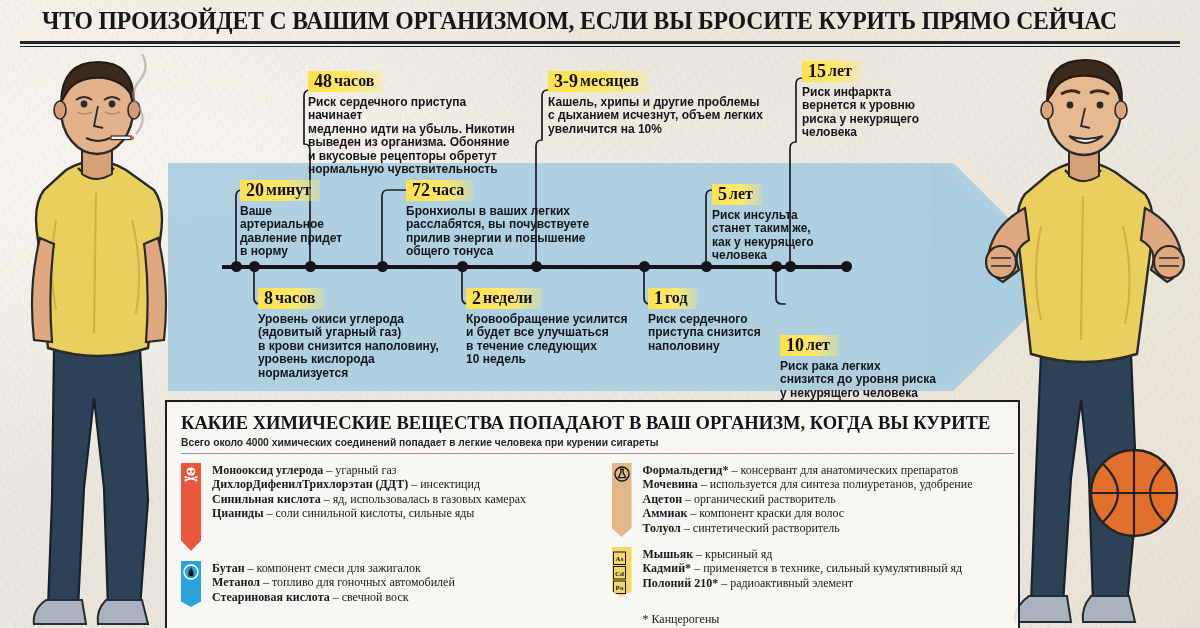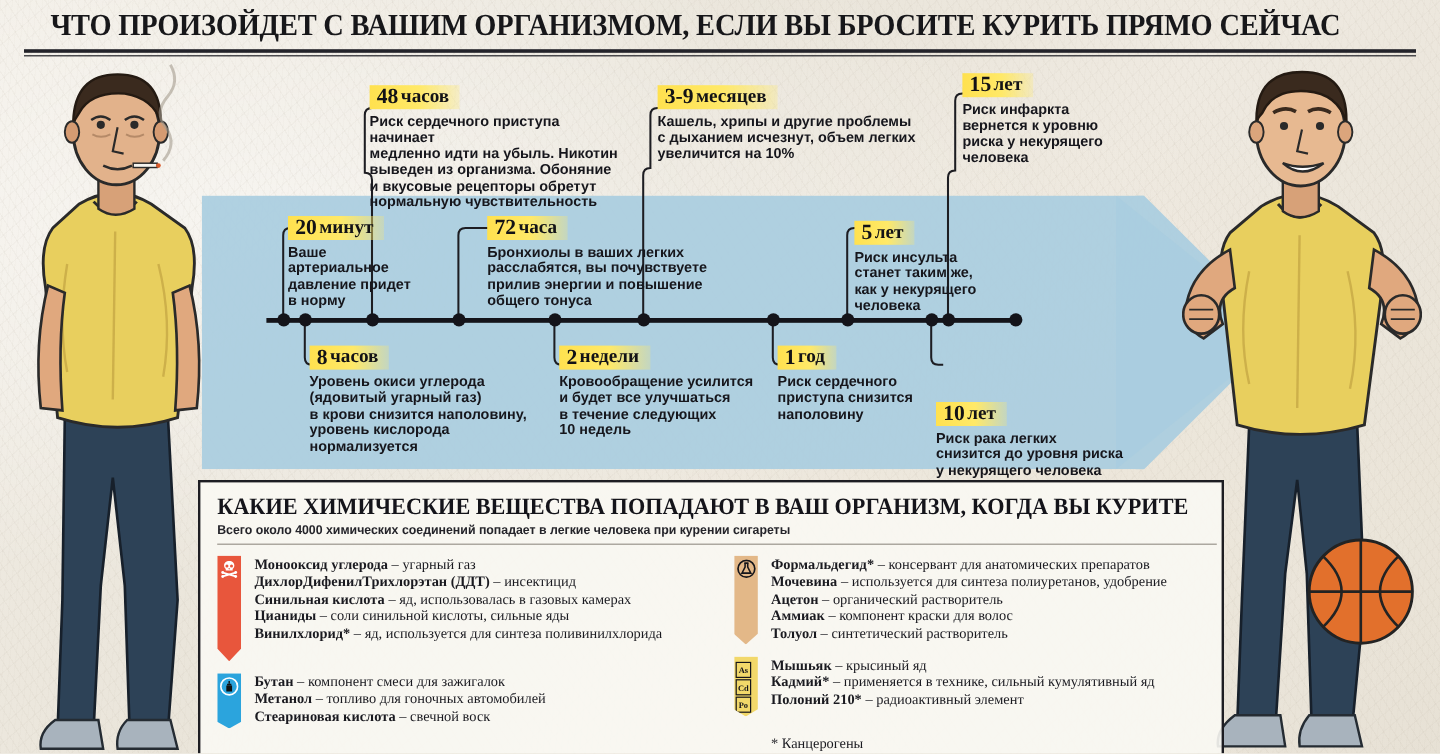--- a/index.html
+++ b/index.html
@@ -486,21 +486,20 @@
                 <circle cx="2.6" cy="14.4" r="1.2" fill="#fff"></circle>
                 <circle cx="13.4" cy="14.4" r="1.2" fill="#fff"></circle>
               </svg>
             </div>
           </div>
           <div class="lines">
             <div><b>Монооксид углерода</b><span> – угарный газ</span></div>
             <div><b>ДихлорДифенилТрихлорэтан (ДДТ)</b><span> – инсектицид</span></div>
             <div><b>Синильная кислота</b><span> – яд, использовалась в газовых камерах</span></div>
             <div><b>Цианиды</b><span> – соли синильной кислоты, сильные яды</span></div>
-            <div><b>Винилхлорид*</b><span> – яд, используется для синтеза поливинилхлорида</span></div>
           </div>
         </div>
 
         <div class="group">
           <div class="badge">
             <div class="ribbon blue" style="height:46px;">
               <svg width="16" height="16" viewBox="0 0 16 16">
                 <circle cx="8" cy="8" r="7" fill="none" stroke="#fff" stroke-width="1.4"></circle>
                 <path d="M7.4 3.6h1.2v2.2H7.4z" fill="#111"></path>
                 <path d="M6.2 5.8h3.6v1.4H6.2z" fill="#111"></path>

